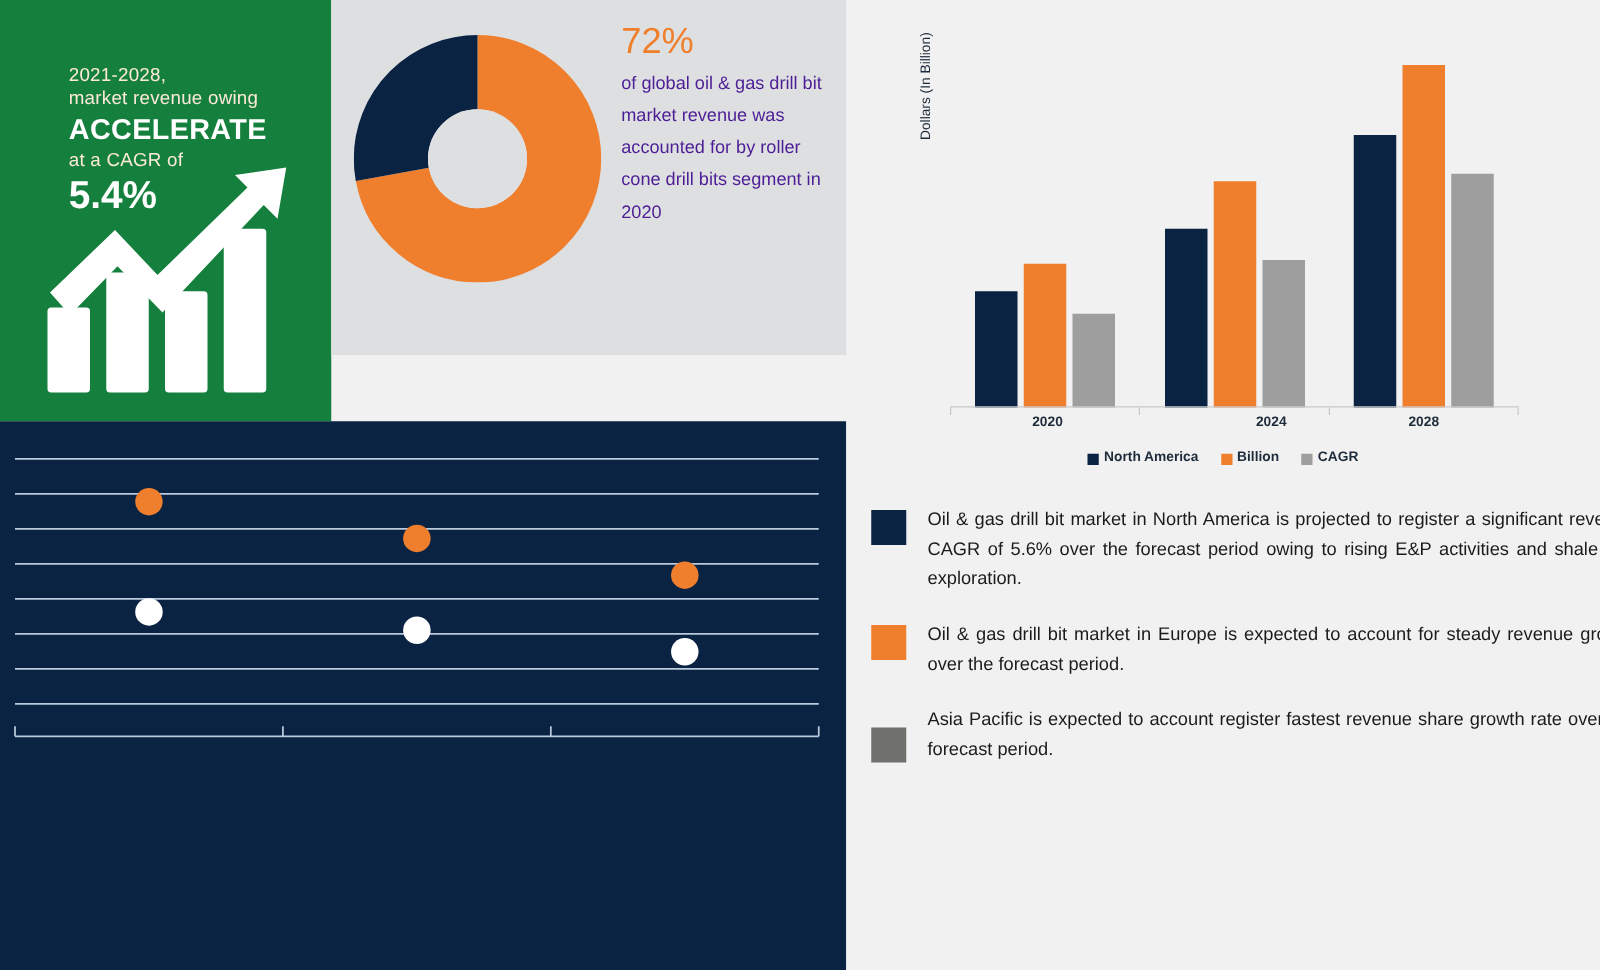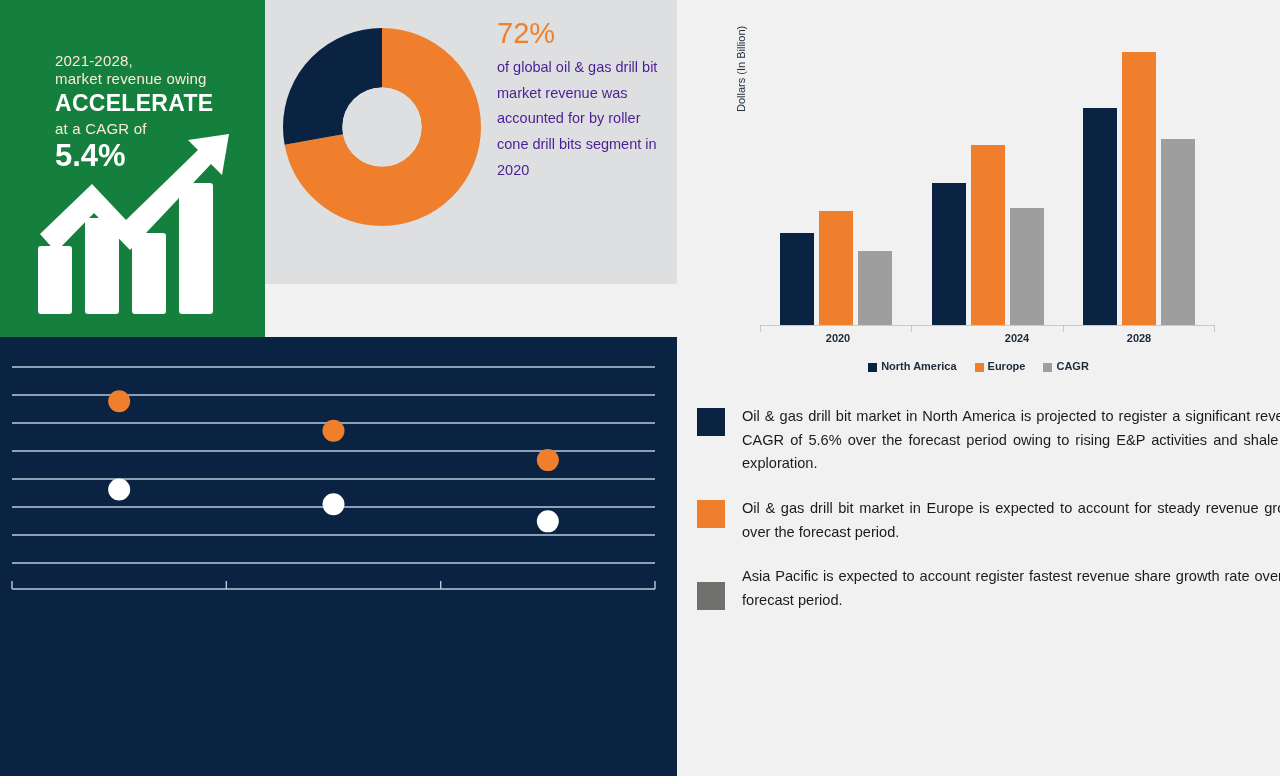--- a/index.html
+++ b/index.html
@@ -178,21 +178,21 @@
       <div class="xcat" style="left:311px;margin-left:29px;">2024</div>
       <div class="xcat" style="left:462px;">2028</div>
 
       <div class="bar-legend">
         <div class="bl-item">
           <span class="bl-swatch" style="background:#0a2342;"></span>
           <span>North America</span>
         </div>
         <div class="bl-item">
           <span class="bl-swatch" style="background:#f07f2d;"></span>
-          <span>Europe</span>
+          <span>Billion</span>
         </div>
         <div class="bl-item">
           <span class="bl-swatch" style="background:#9e9e9e;"></span>
           <span>CAGR</span>
         </div>
       </div>
     </div>
 
     <div class="note-list">
       <div class="note">

